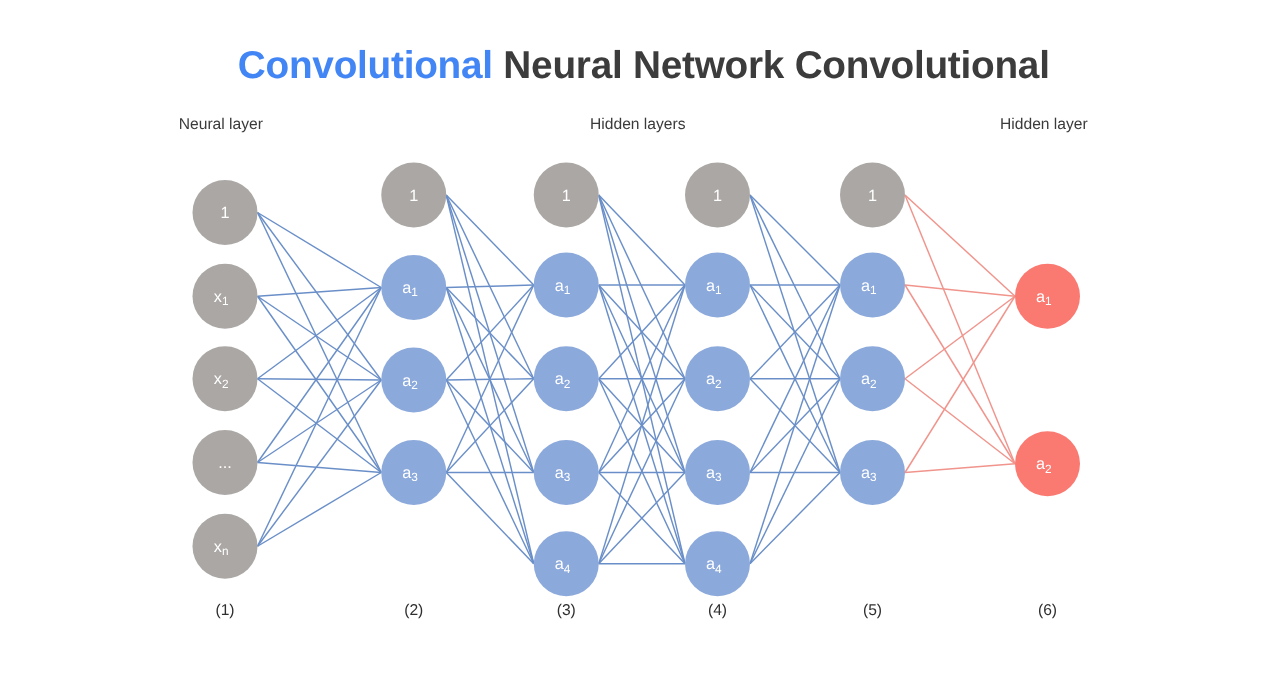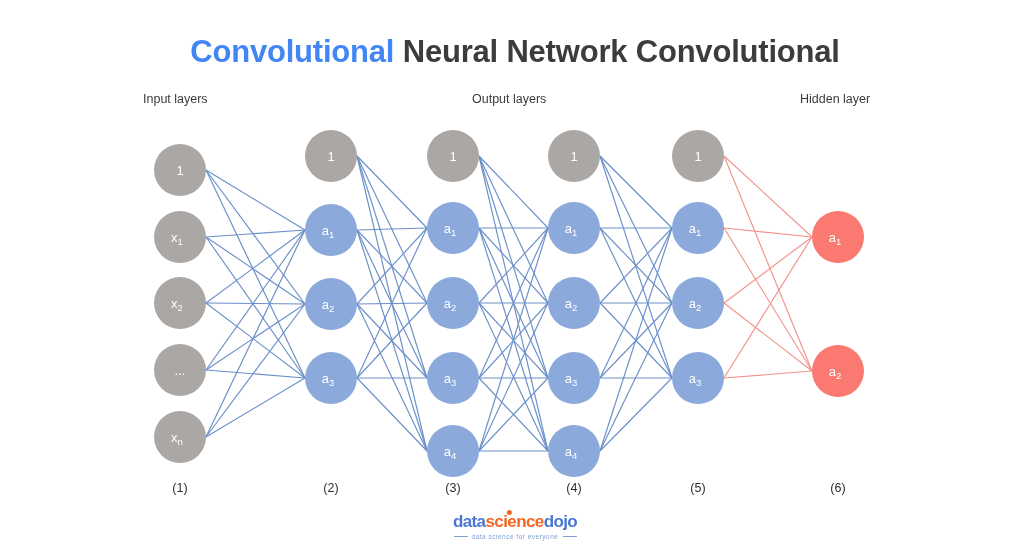--- a/index.html
+++ b/index.html
@@ -116,22 +116,22 @@
 </style>
 </head>
 <body>
 
 <div id="stage">
 
   <div id="title">
     <span class="accent">Convolutional</span><span class="rest"> Neural Network Convolutional</span>
   </div>
 
-  <div class="section-label" style="left:143px; top:92px;">Input layers</div>
-  <div class="section-label" style="left:472px; top:92px;">Output layers</div>
+  <div class="section-label" style="left:143px; top:92px;">Neural layer</div>
+  <div class="section-label" style="left:472px; top:92px;">Hidden layers</div>
   <div class="section-label" style="left:800px; top:92px;">Hidden layer</div>
 
   <svg id="net" viewBox="0 0 1030 554">
     <g id="edges">
         <line x1="206" y1="170" x2="305" y2="230" class="edge-blue"></line>
         <line x1="206" y1="237" x2="305" y2="230" class="edge-blue"></line>
         <line x1="206" y1="303" x2="305" y2="230" class="edge-blue"></line>
         <line x1="206" y1="370" x2="305" y2="230" class="edge-blue"></line>
         <line x1="206" y1="437" x2="305" y2="230" class="edge-blue"></line>
         <line x1="206" y1="170" x2="305" y2="304" class="edge-blue"></line>
@@ -310,22 +310,14 @@
 
   <div id="layer-indices">
       <div class="layer-index" style="left: 180px; top: 481px;">(1)</div>
       <div class="layer-index" style="left: 331px; top: 481px;">(2)</div>
       <div class="layer-index" style="left: 453px; top: 481px;">(3)</div>
       <div class="layer-index" style="left: 574px; top: 481px;">(4)</div>
       <div class="layer-index" style="left: 698px; top: 481px;">(5)</div>
       <div class="layer-index" style="left: 838px; top: 481px;">(6)</div>
     </div>
 
-  <div id="logo">
-    <div id="logo-word"><span class="blue">data</span><span class="orange">science</span><span class="blue">dojo</span><span id="logo-dot"></span></div>
-    <div id="logo-tag">
-      <span class="rule"></span>
-      <span>data science for everyone</span>
-      <span class="rule"></span>
-    </div>
-  </div>
 
 </div>
 
 </body></html>

